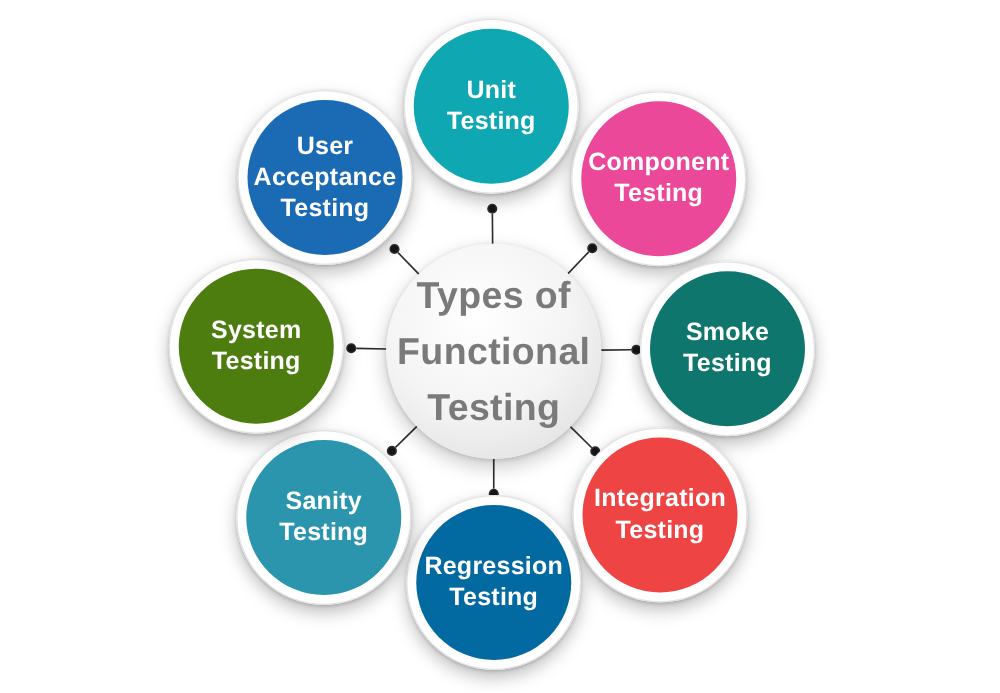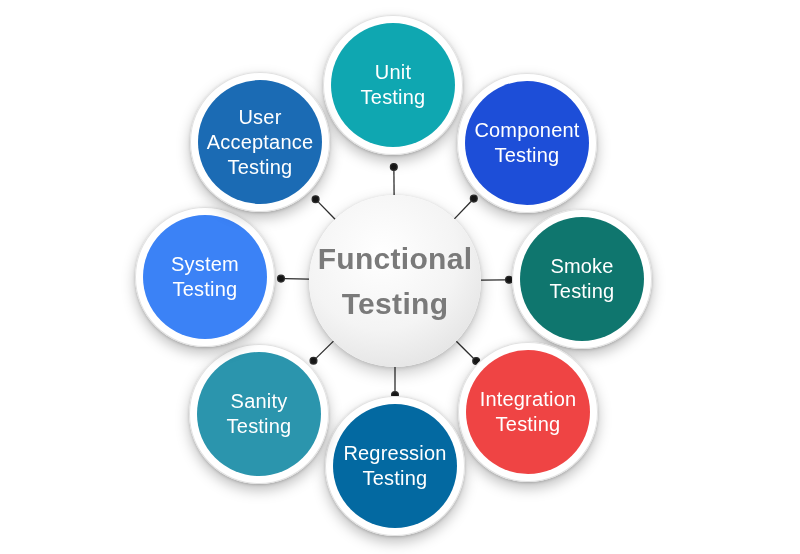--- a/index.html
+++ b/index.html
@@ -23,21 +23,21 @@
     display: flex; align-items: center; justify-content: center;
   }
   .node-inner {
     width: 124px; height: 124px;
     border-radius: 50%;
     display: flex; align-items: center; justify-content: center;
     text-align: center;
   }
   .node-label {
     color: #ffffff;
-    font-weight: normal;
+    font-weight: bold;
     font-size: 20px;
     line-height: 25px;
     white-space: pre-line;
     letter-spacing: 0.2px;
   }
   .node-unit        { left: 323px; top: 15px; }
   .node-component   { left: 457px; top: 73px; }
   .node-smoke       { left: 512px; top: 209px; }
   .node-integration { left: 458px; top: 342px; }
   .node-regression  { left: 325px; top: 396px; }
@@ -102,34 +102,35 @@
       </g>
       <g>
         <line x1="335.1" y1="219.3" x2="318.4" y2="202.1"></line>
         <circle cx="315.6" cy="199.2" r="3.4"></circle>
       </g>
     </g>
   </svg>
 
   <div class="center-circle">
     <div class="center-text">
+      <span>Types of</span>
       <span>Functional</span>
       <span>Testing</span>
     </div>
   </div>
 
   <div class="node node-unit">
     <div class="node-inner" style="background-color: rgb(15, 167, 177);">
       <span class="node-label">Unit
 Testing</span>
     </div>
   </div>
 
   <div class="node node-component">
-    <div class="node-inner" style="background-color: #1d4ed8; align-items: center;">
+    <div class="node-inner" style="background-color: #ec4899; align-items: center;">
       <span class="node-label">Component
 Testing</span>
     </div>
   </div>
 
   <div class="node node-smoke">
     <div class="node-inner" style="background-color: #0f766e;">
       <span class="node-label">Smoke
 Testing</span>
     </div>
@@ -150,21 +151,21 @@
   </div>
 
   <div class="node node-sanity">
     <div class="node-inner" style="background-color: rgb(43, 149, 173); align-items: center;">
       <span class="node-label">Sanity
 Testing</span>
     </div>
   </div>
 
   <div class="node node-system">
-    <div class="node-inner" style="background-color: #3b82f6;">
+    <div class="node-inner" style="background-color: #4d7c0f;">
       <span class="node-label">System
 Testing</span>
     </div>
   </div>
 
   <div class="node node-uat">
     <div class="node-inner" style="background-color: rgb(27, 107, 180); text-align: center;">
       <span class="node-label">User
 Acceptance
 Testing</span>

